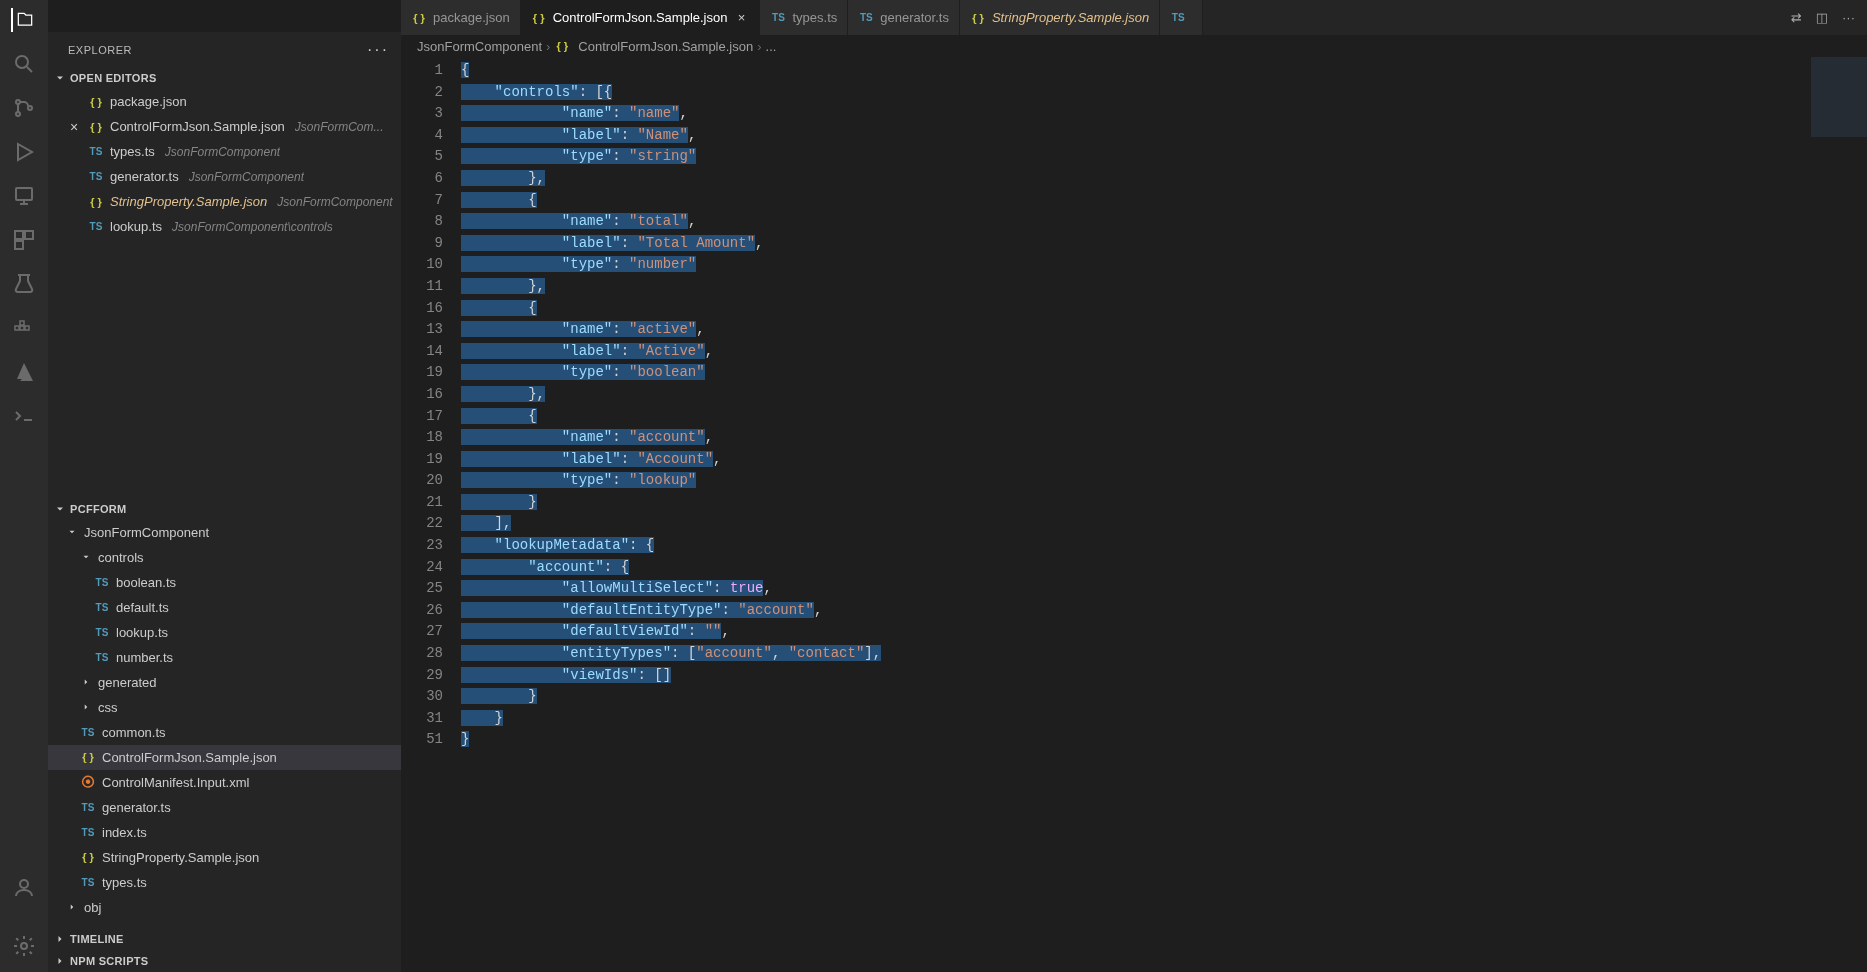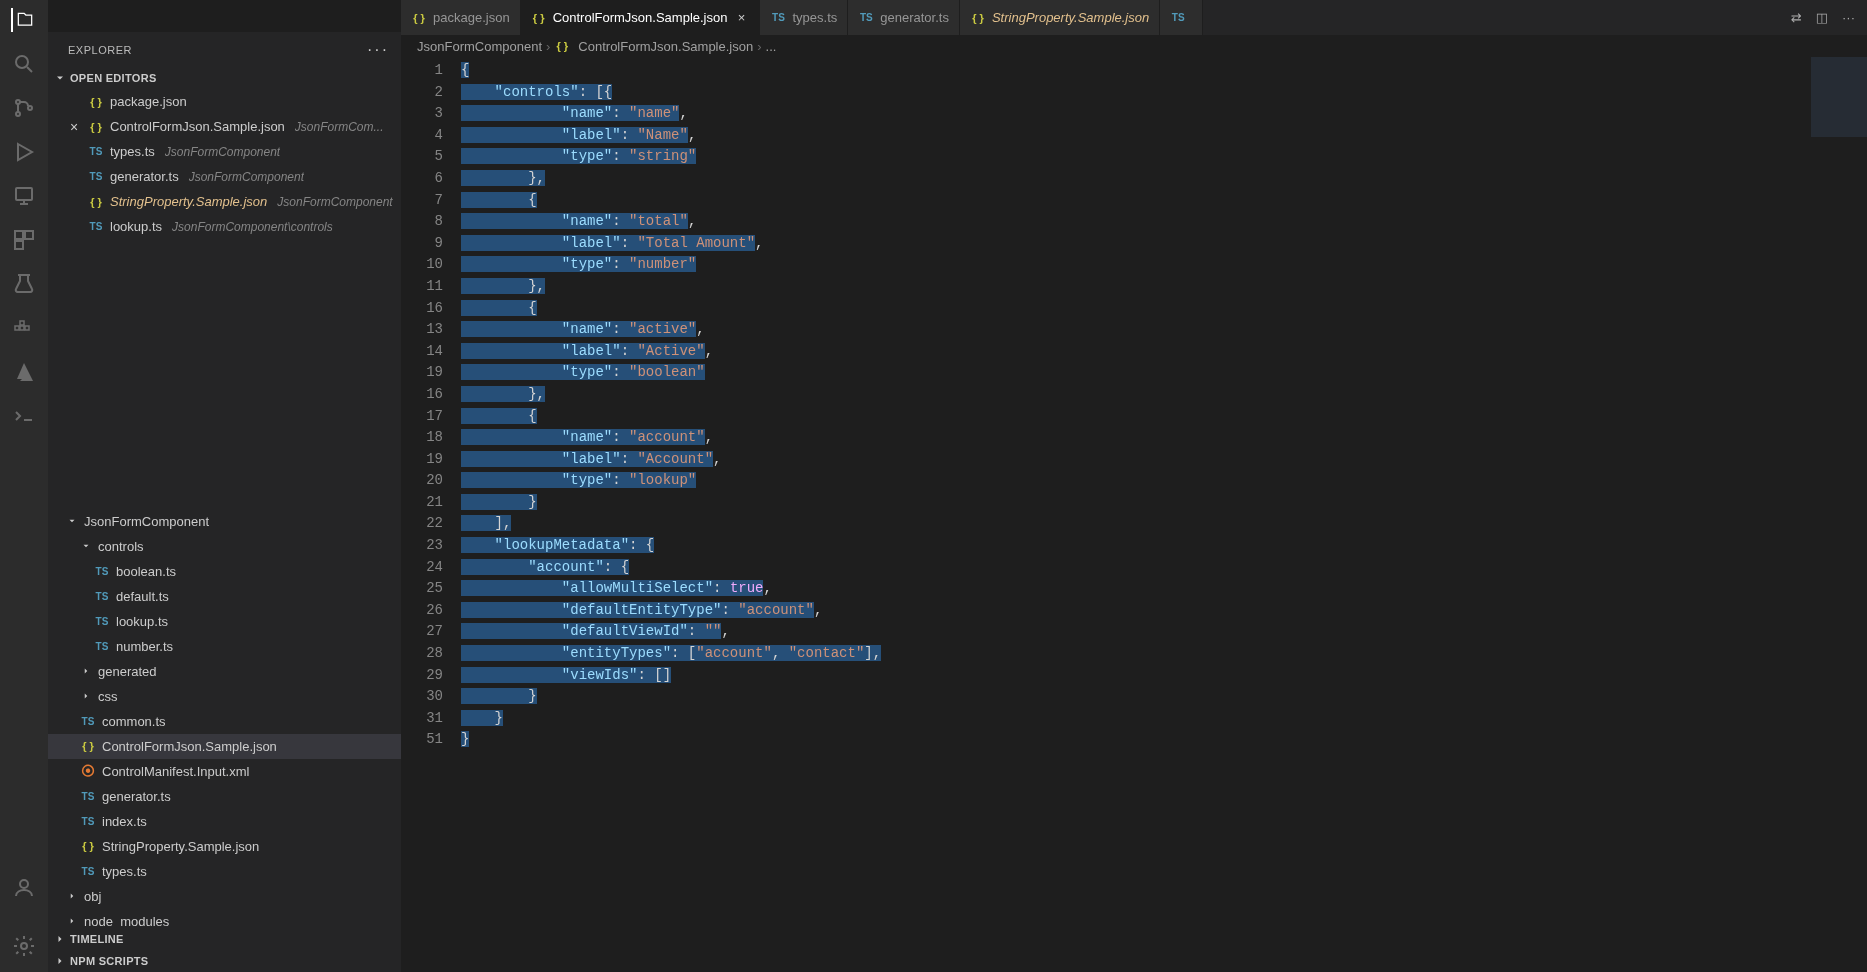--- a/index.html
+++ b/index.html
@@ -246,20 +246,26 @@
         <span class="fdesc">JsonFormComponent</span>
       </div>
       <div class="tree-item indent-1">
         <span class="close-x"></span>
         <span class="file-ico ico-ts">TS</span>
         <span class="fname">lookup.ts</span>
         <span class="fdesc">JsonFormComponent\controls</span>
       </div>
     </div>
 
+  <div class="section-hdr">
+    <svg viewBox="0 0 16 16">
+        <path d="M4 6l4 4 4-4z"></path>
+      </svg>
+    <span>PCFFORM</span>
+  </div>
   <div id="workspace" style="flex:1;overflow:hidden;">
       <div class="tree-item indent-1">
         <span class="chev">
           <svg viewBox="0 0 16 16">
             <path d="M4 6l4 4 4-4z"></path>
           </svg>
         </span>
         <span class="fname">JsonFormComponent</span>
       </div>
       <div class="tree-item indent-2">

